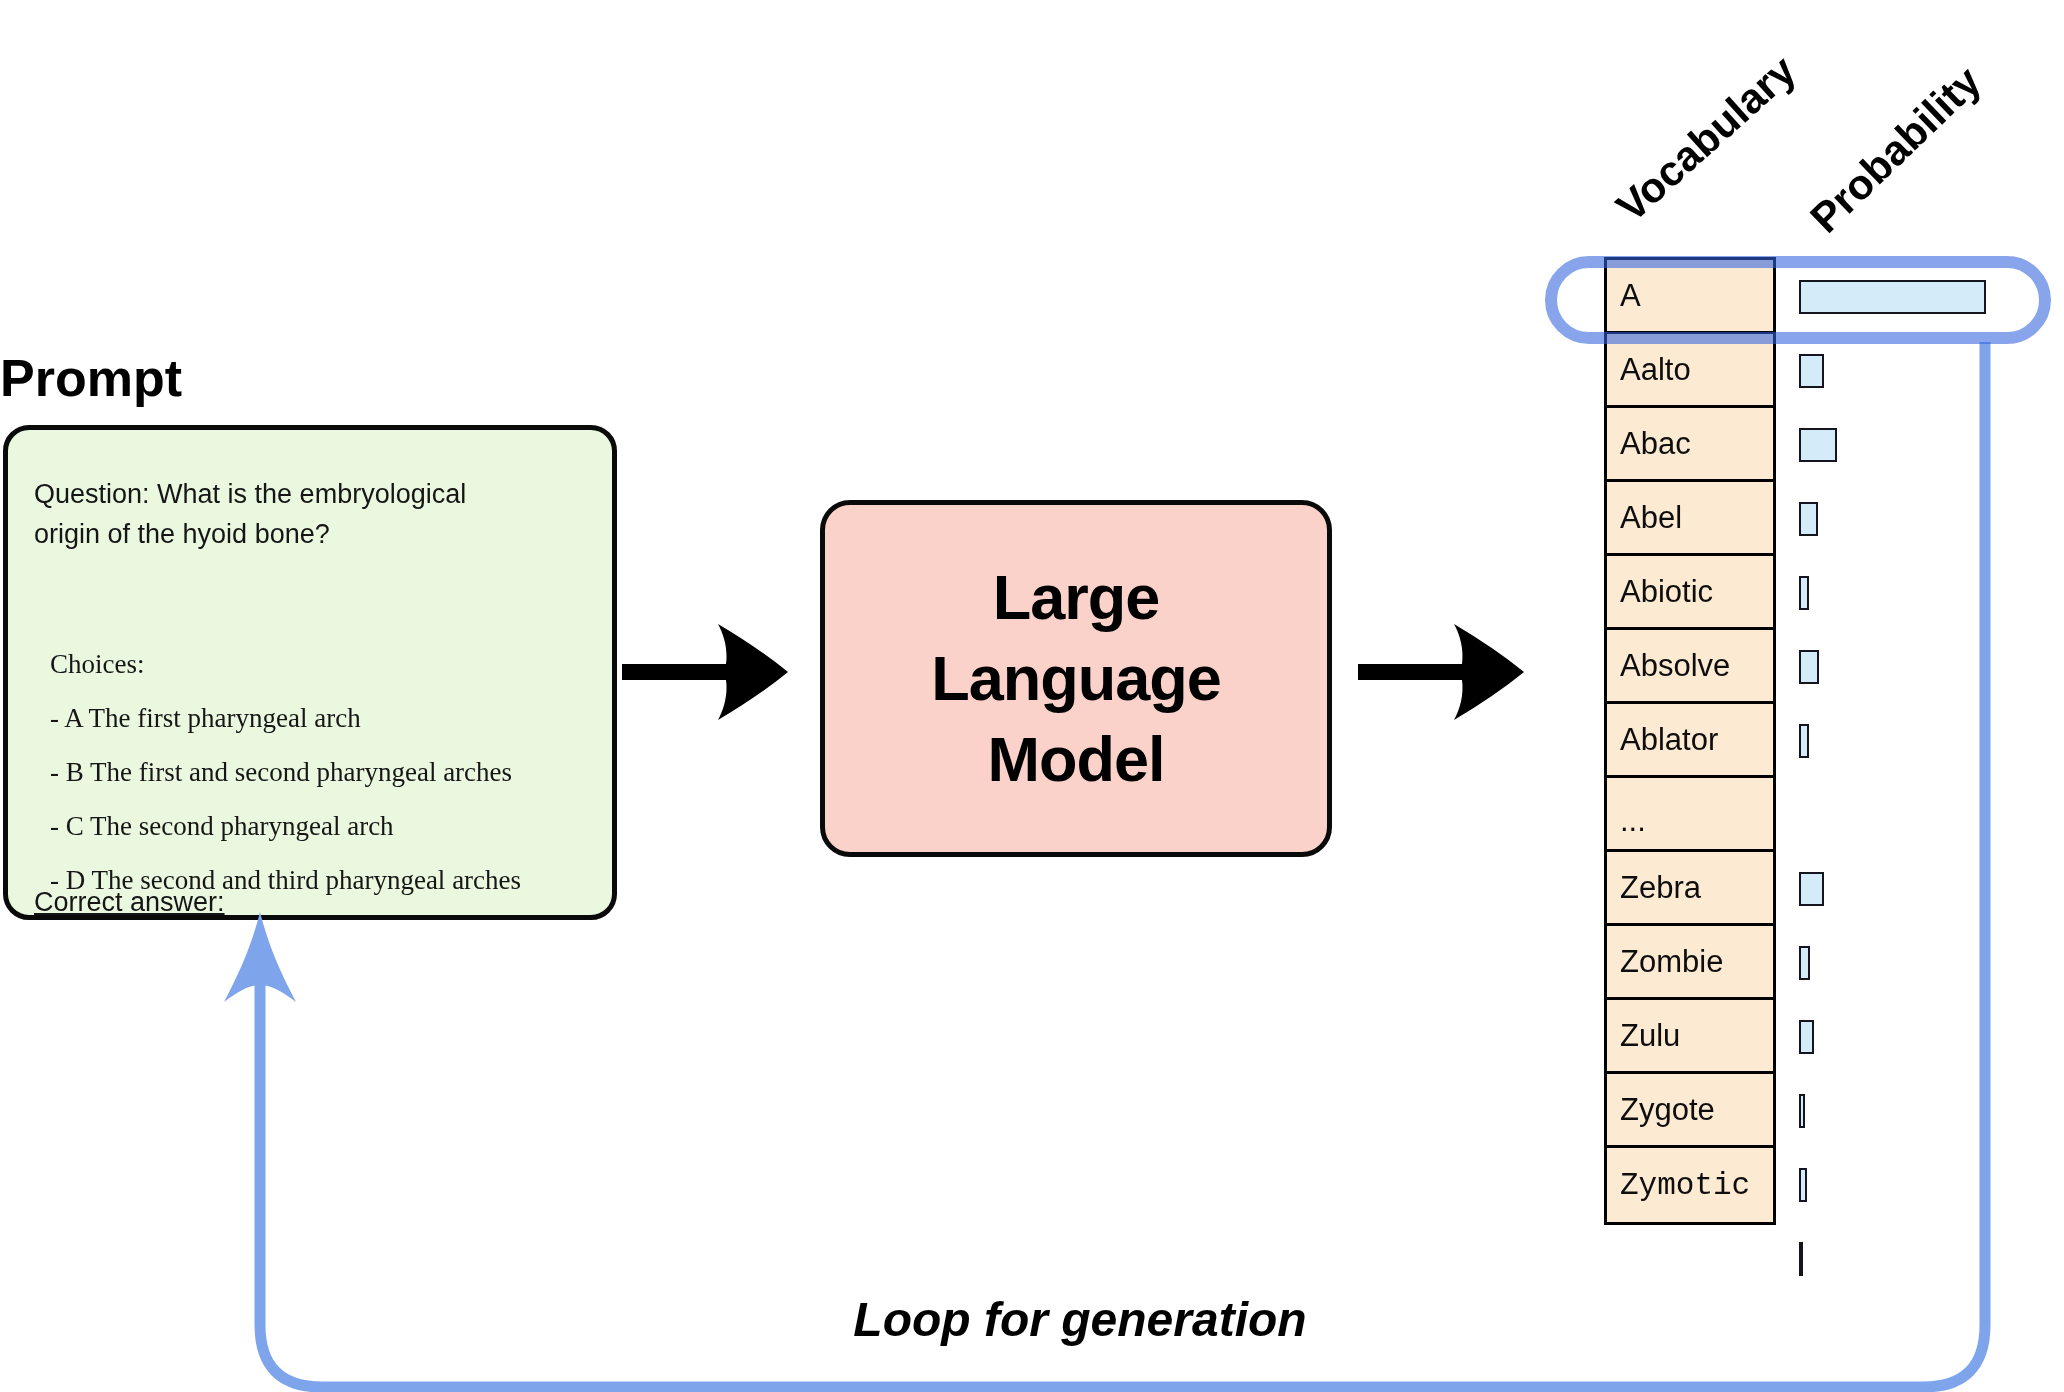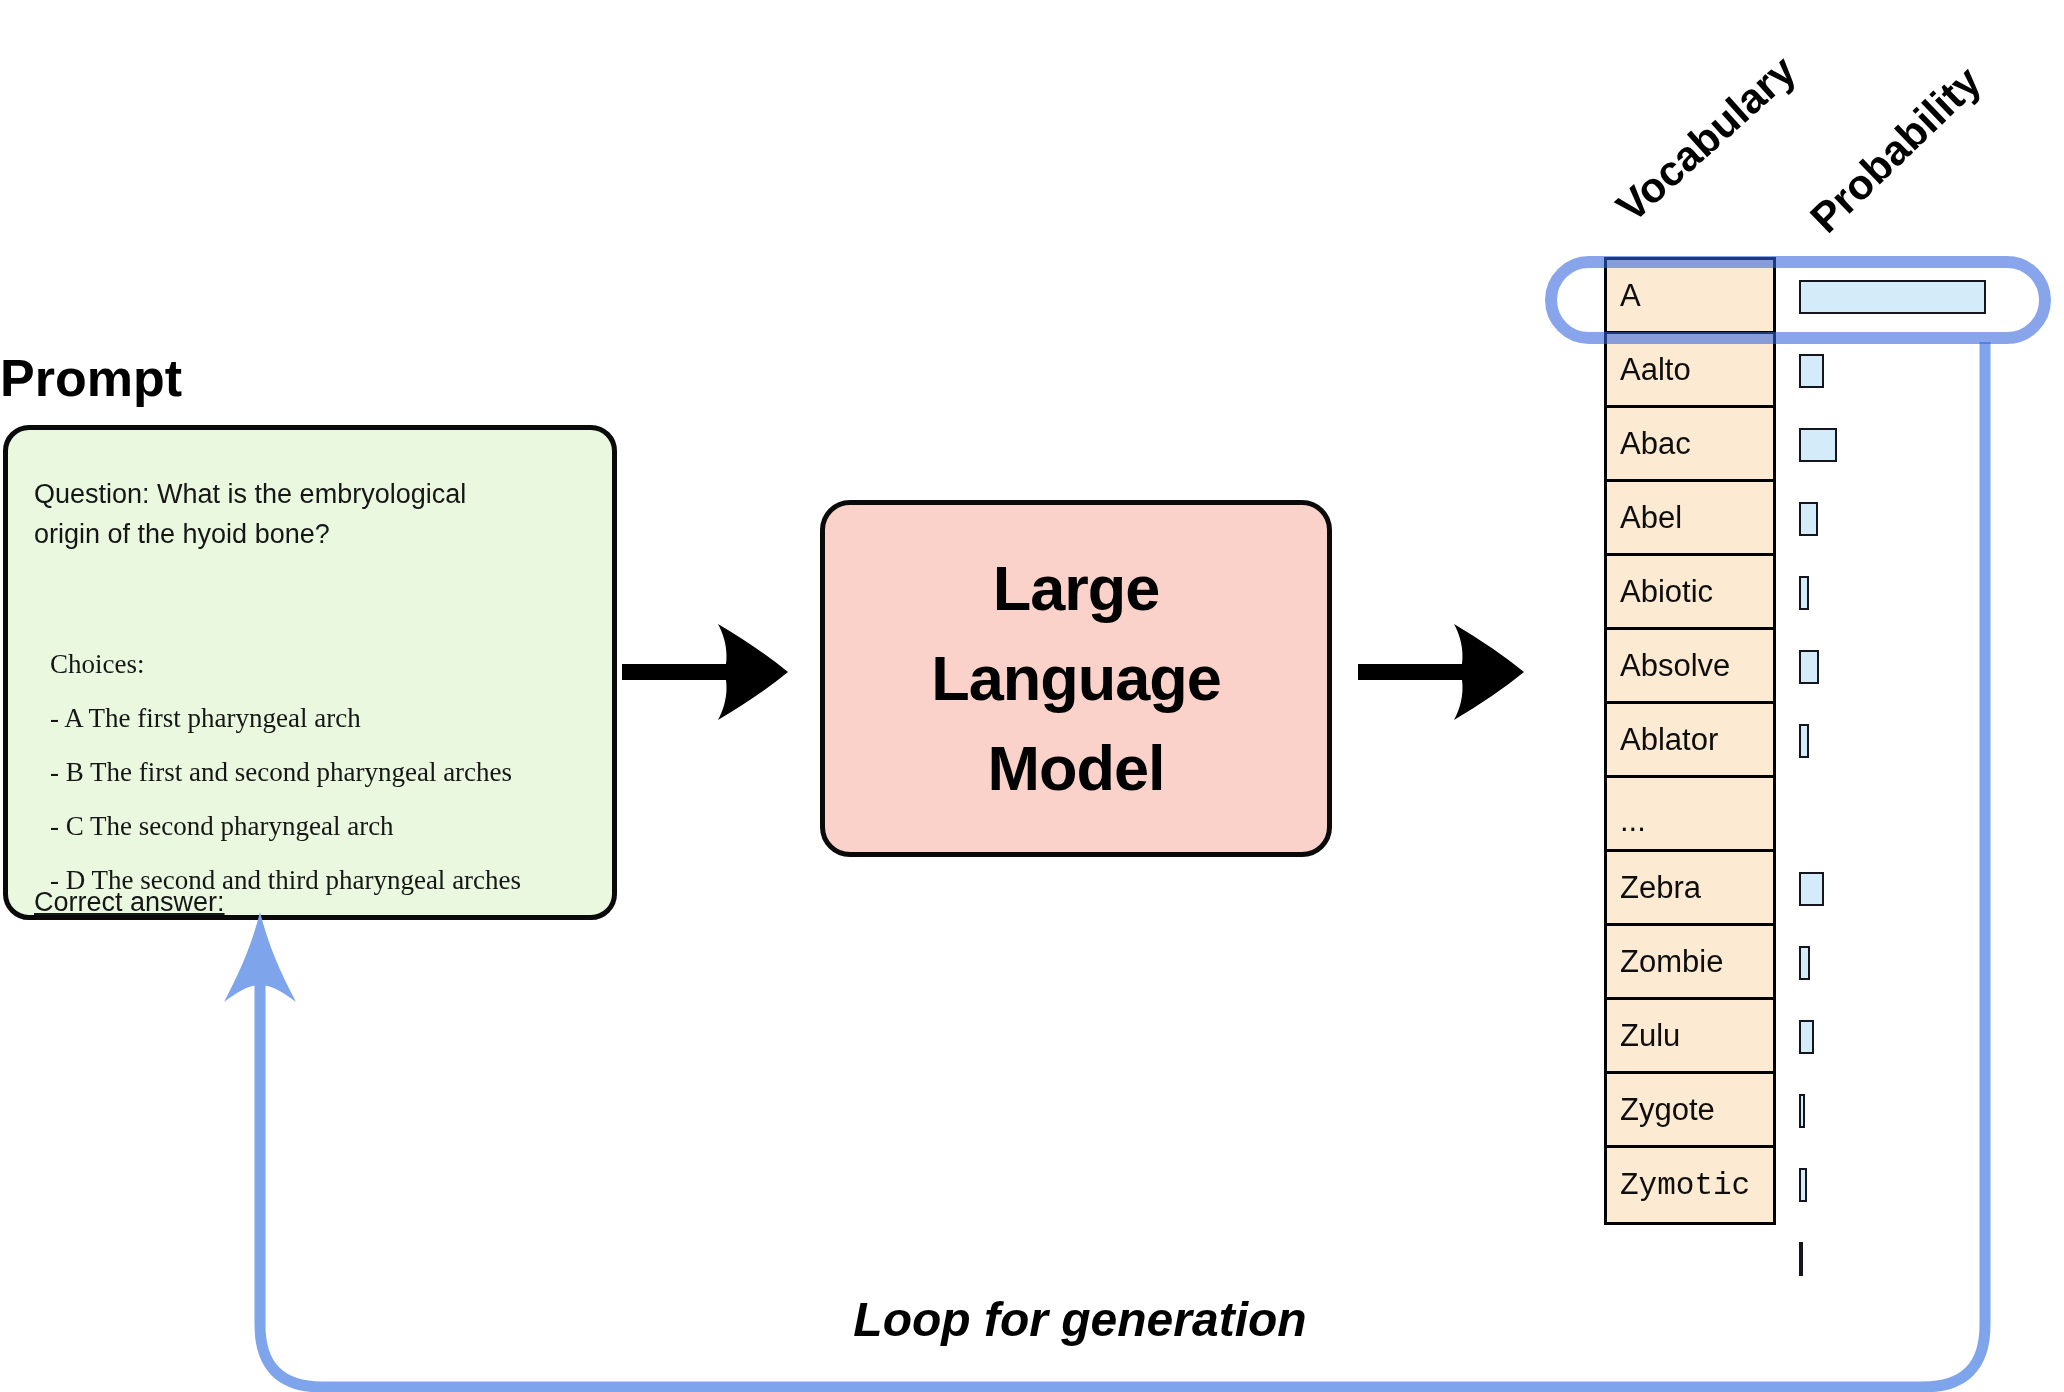--- a/index.html
+++ b/index.html
@@ -19,21 +19,21 @@
   .prompt-box p{margin:14px;position:absolute;left:12px;font-size:27px;line-height:40px;
     color:#161616;white-space:nowrap;}
   .prompt-box .q{top:30px;width:500px;white-space:normal;}
   .prompt-box .choices-block{position:absolute;left:28px;top:200px;}
   .prompt-box .choices-block p{position:static;font-family:Liberation Serif, serif;}
   .prompt-box .answer{top:438px;text-decoration:underline;}
 
   .llm-box{position:absolute;left:820px;top:500px;width:512px;height:357px;
     box-sizing:border-box;background:var(--pink_fill);border:5px solid var(--ink);
     border-radius:30px;display:flex;flex-direction:column;justify-content:center;
-    align-items:center;gap:9px;}
+    align-items:center;}
   .llm-box div{font-size:63px;line-height:81px;font-weight:800;letter-spacing:-1px;color:#000;}
 
   .header-label{position:absolute;font-size:42px;font-weight:600;color:#000;
     white-space:nowrap;height:44px;line-height:44px;}
   .header-vocab{left:1638px;top:186px;transform:rotate(-42deg);transform-origin:0 100%;}
   .header-prob{left:1833px;top:197px;transform:rotate(-44deg);transform-origin:0 100%;}
 
   .vocab-col{position:absolute;left:1604px;top:257px;width:172px;box-sizing:border-box;
     border:3px solid #000;background:var(--cell_fill);}
   .vocab-row{box-sizing:border-box;height:74px;border-bottom:3px solid #000;

